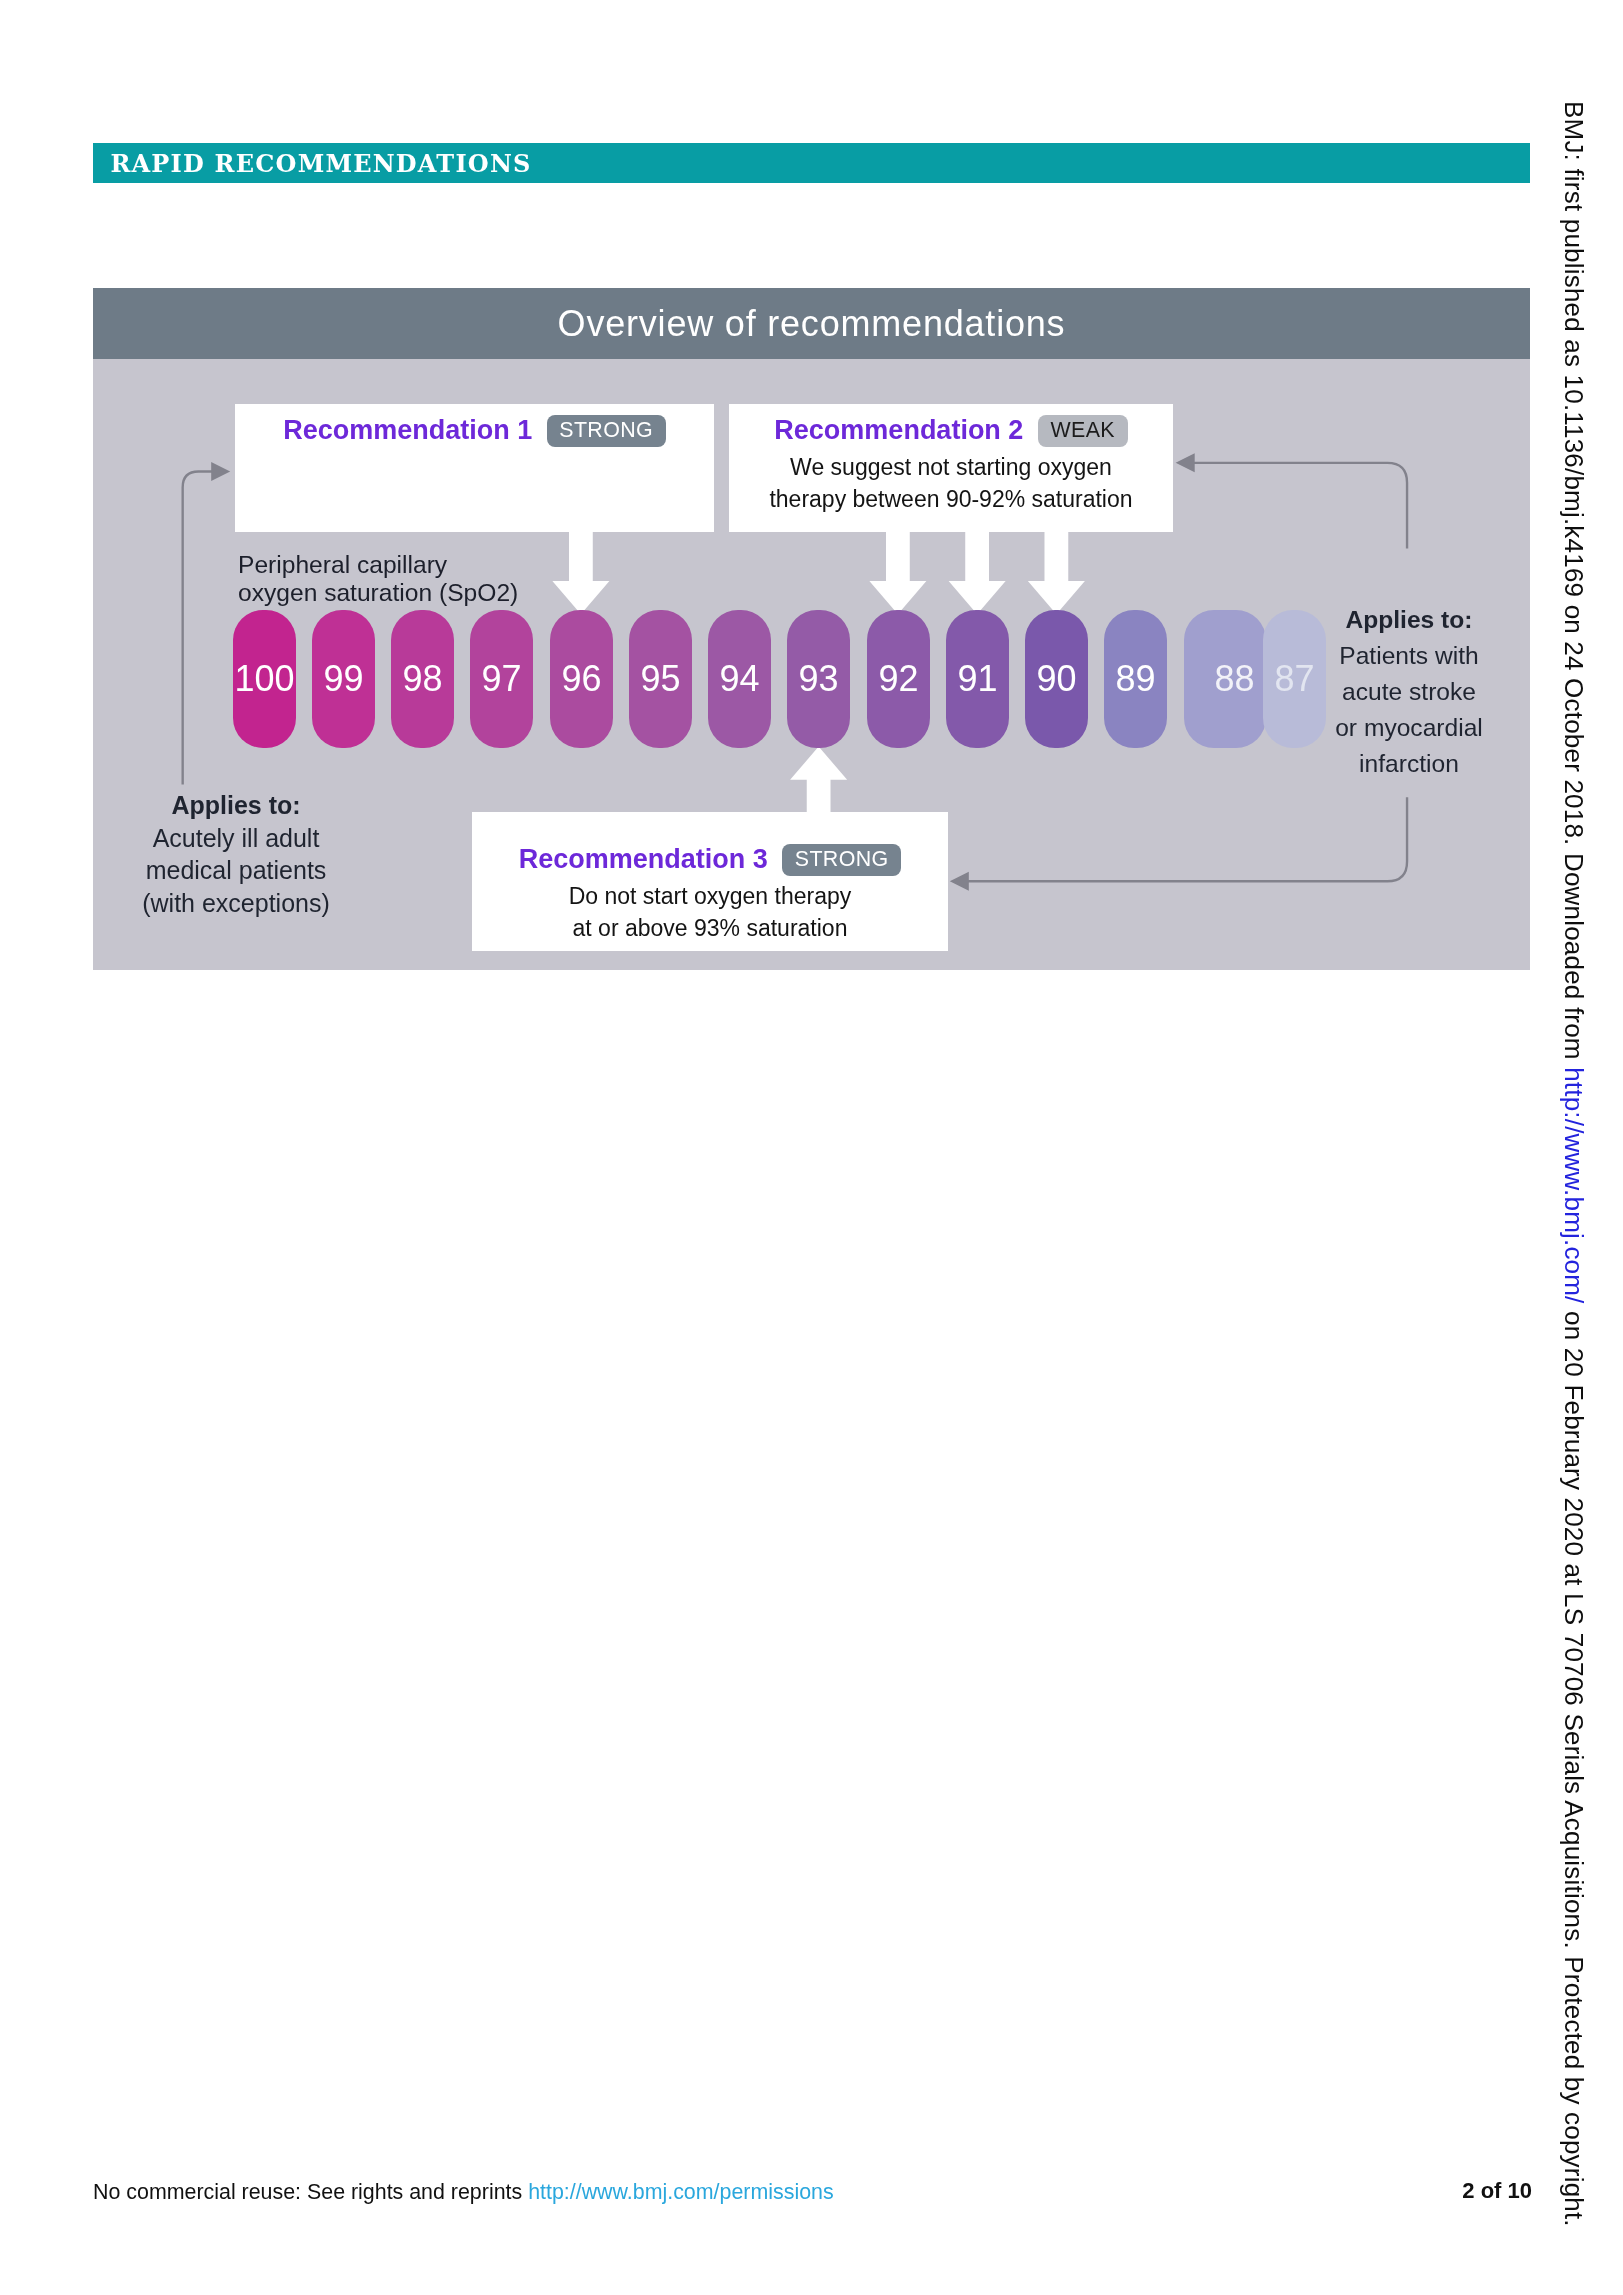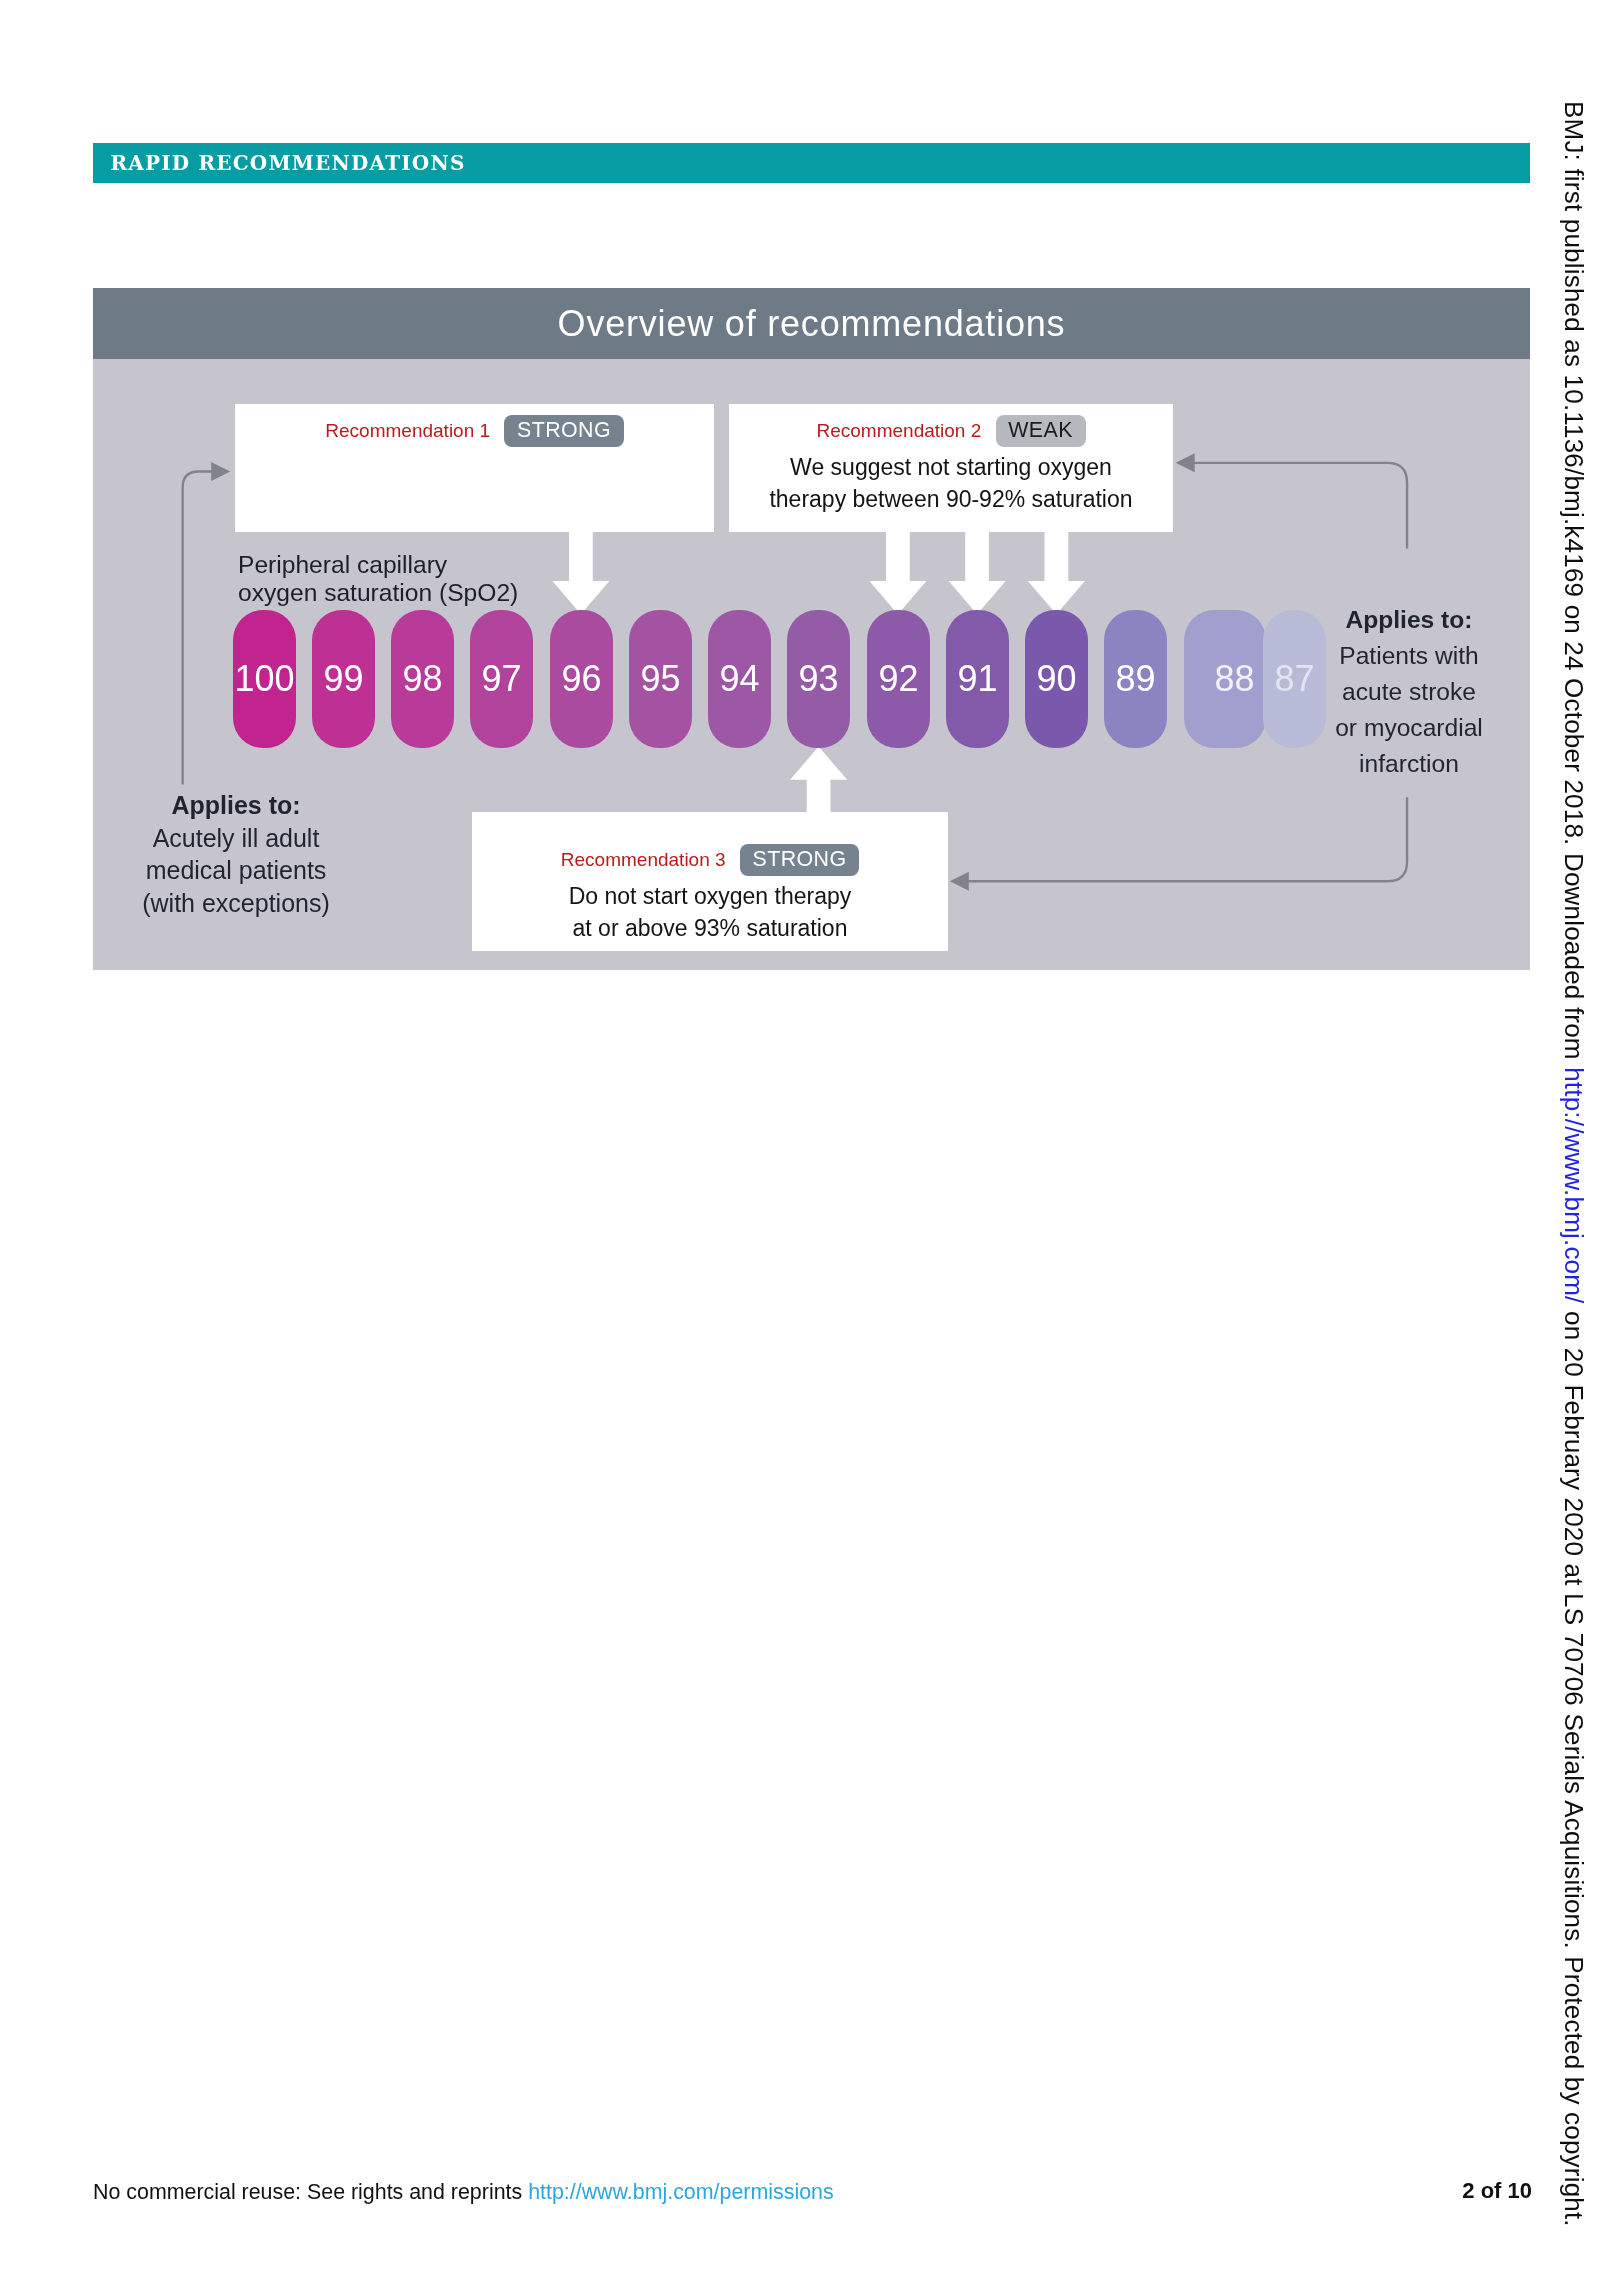--- a/index.html
+++ b/index.html
@@ -6,42 +6,42 @@
   body{
     width:1623px;height:2295px;position:relative;background:#ffffff;
     font-family:"Liberation Sans",sans-serif;overflow:hidden;
   }
   .abs{position:absolute;}
 
   
   #banner{
     left:93px;top:143px;width:1437px;height:40px;
     display:flex;align-items:center;box-sizing:border-box;padding-left:17.4px;
-    font-family:"DejaVu Serif",serif;font-weight:700;font-size:20px;
+    font-family:"DejaVu Serif",serif;font-weight:700;font-size:24px;
     color:#ffffff;letter-spacing:1.2px;
   }
 
   
   #panel{left:93px;top:262px;width:1437px;height:682px;}
   #panel-header{
     position:absolute;left:0;top:0;width:100%;height:71px;
     display:flex;align-items:center;justify-content:center;
     font-size:36px;font-weight:400;color:#ffffff;letter-spacing:0.8px;
   }
   #panel-body{position:absolute;left:0;top:71px;width:1437px;height:611px;}
 
   .rec-box{
     position:absolute;background:#ffffff;box-sizing:border-box;
     display:flex;flex-direction:column;align-items:center;padding-top:11px;
   }
   #rec1{left:142px;top:45px;width:479px;height:128px;}
   #rec2{left:636px;top:45px;width:444px;height:128px;}
   #rec3{left:379px;top:453px;width:476px;height:139px;padding-top:32px;}
   .rec-title-row{display:flex;align-items:center;justify-content:center;gap:14.3px;}
-  .rec-title{font-size:19px;font-weight:400;color:#b91c1c;}
+  .rec-title{font-size:27px;font-weight:700;color:#6d28d9;}
   .badge{
     font-size:21.4px;border-radius:8px;padding:4px 12.7px;line-height:1.1;
     letter-spacing:0.4px;
   }
   .rec-body{font-size:23px;line-height:32px;color:#141414;text-align:center;margin-top:4.8px;}
 
   #spo2-label{
     left:145px;top:192px;font-size:24.6px;line-height:28px;color:#1c1f2b;
   }
 

